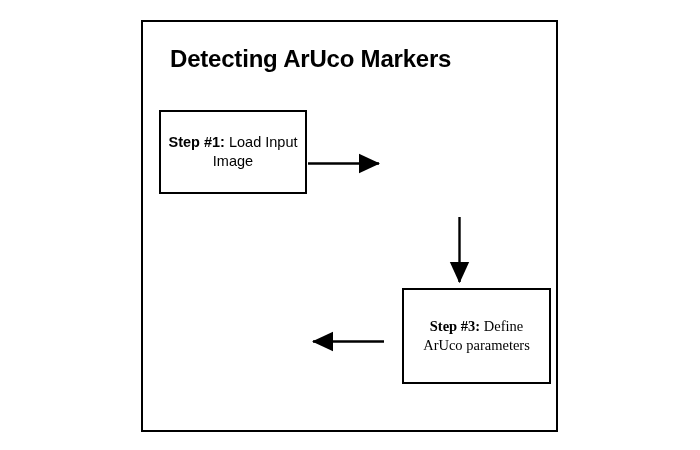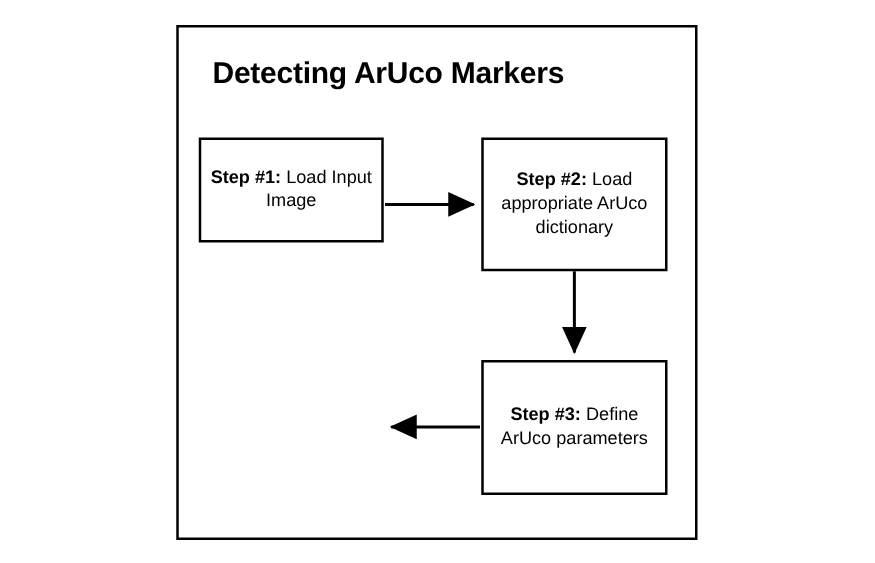--- a/index.html
+++ b/index.html
@@ -60,21 +60,21 @@
     font-size: 14.5px;
     line-height: 1.32;
     color: #000000;
   }
   .step-text b {
     font-weight: bold;
   }
 
   #step1 { left: 159px; top: 110px; width: 148px; height: 84px; }
   #step2 { left: 385px; top: 110px; width: 149px; height: 107px; }
-  #step3 { left: 385px; top: 288px; width: 149px; height: 108px; }
+  #step3 { left: 402px; top: 288px; width: 149px; height: 96px; font-family: Liberation Serif, serif; }
   #step4 { left: 159px; top: 288px; width: 148px; height: 108px; }
 
   
   .connectors {
     position: absolute;
     left: 0;
     top: 0;
     width: 700px;
     height: 450px;
     pointer-events: none;
@@ -91,26 +91,20 @@
 
   </div>
 
   <div class="step-box" id="step1">
     <div class="step-text">
       <b>Step #1:</b>
       <span>Load Input Image</span>
     </div>
   </div>
 
-  <div class="step-box" id="step2">
-    <div class="step-text">
-      <b>Step #2:</b>
-      <span>Load appropriate ArUco dictionary</span>
-    </div>
-  </div>
 
   <div class="step-box" id="step3">
     <div class="step-text">
       <b>Step #3:</b>
       <span>Define ArUco parameters</span>
     </div>
   </div>
 
 
   <svg class="connectors" viewBox="0 0 700 450">

